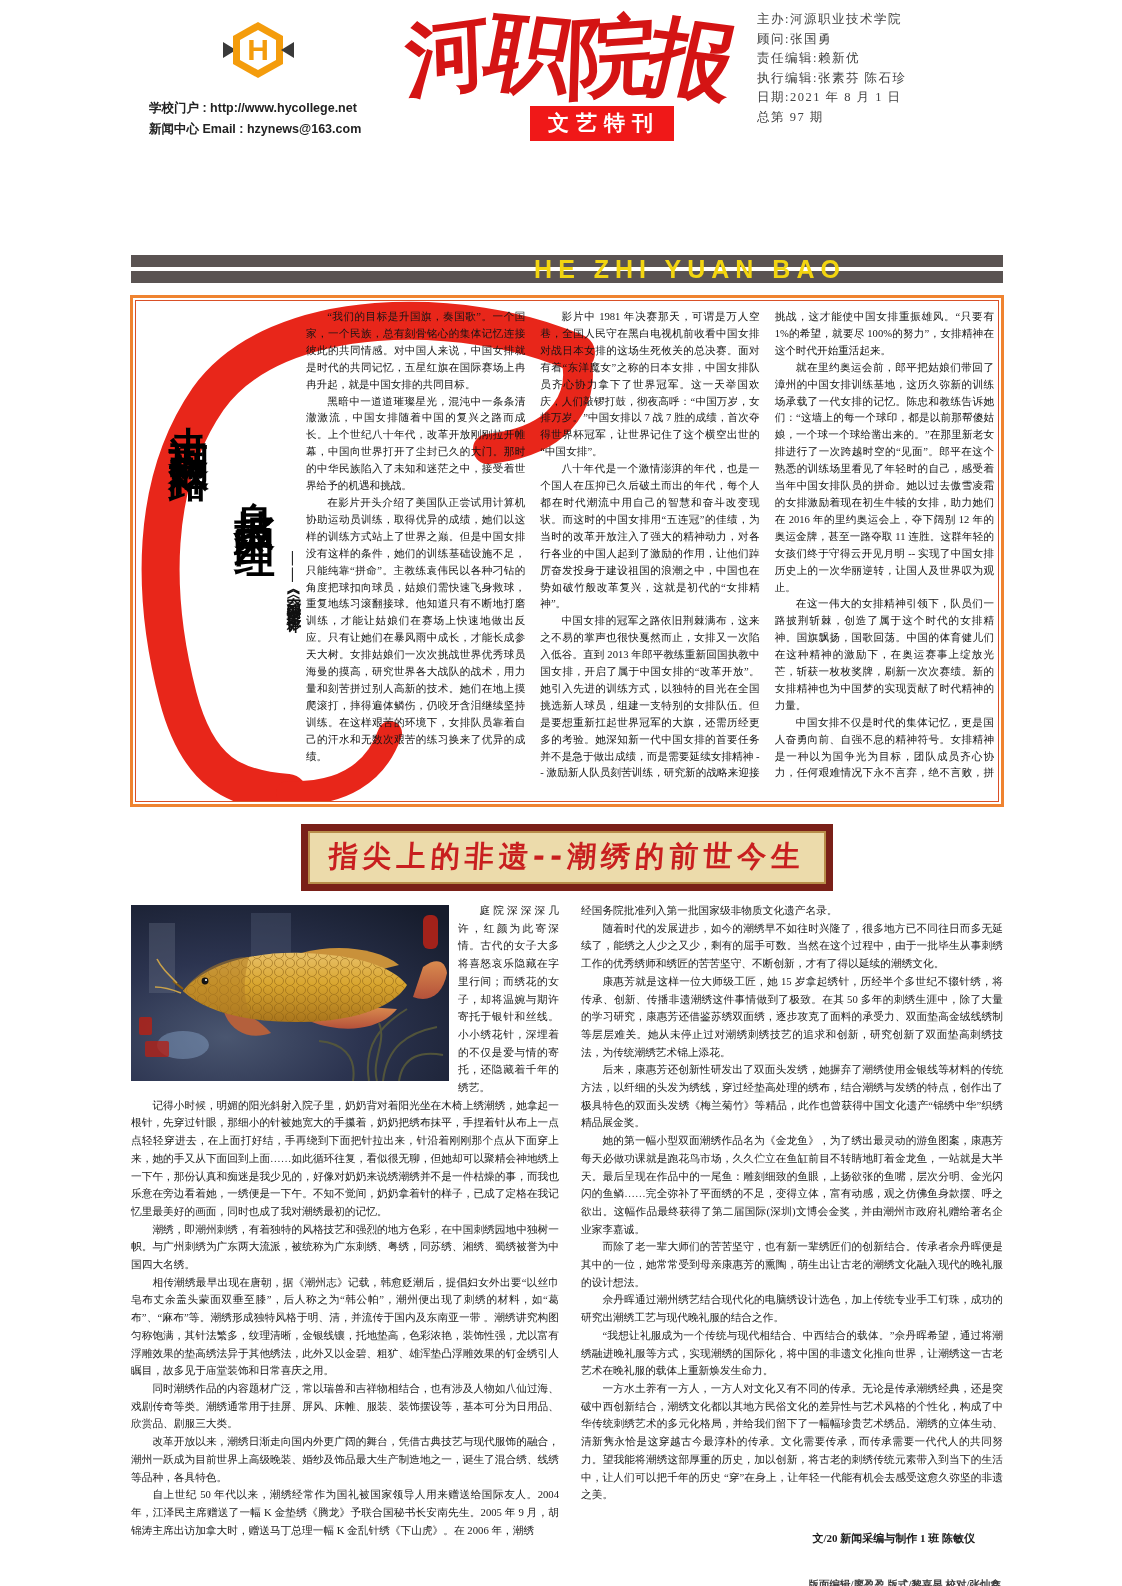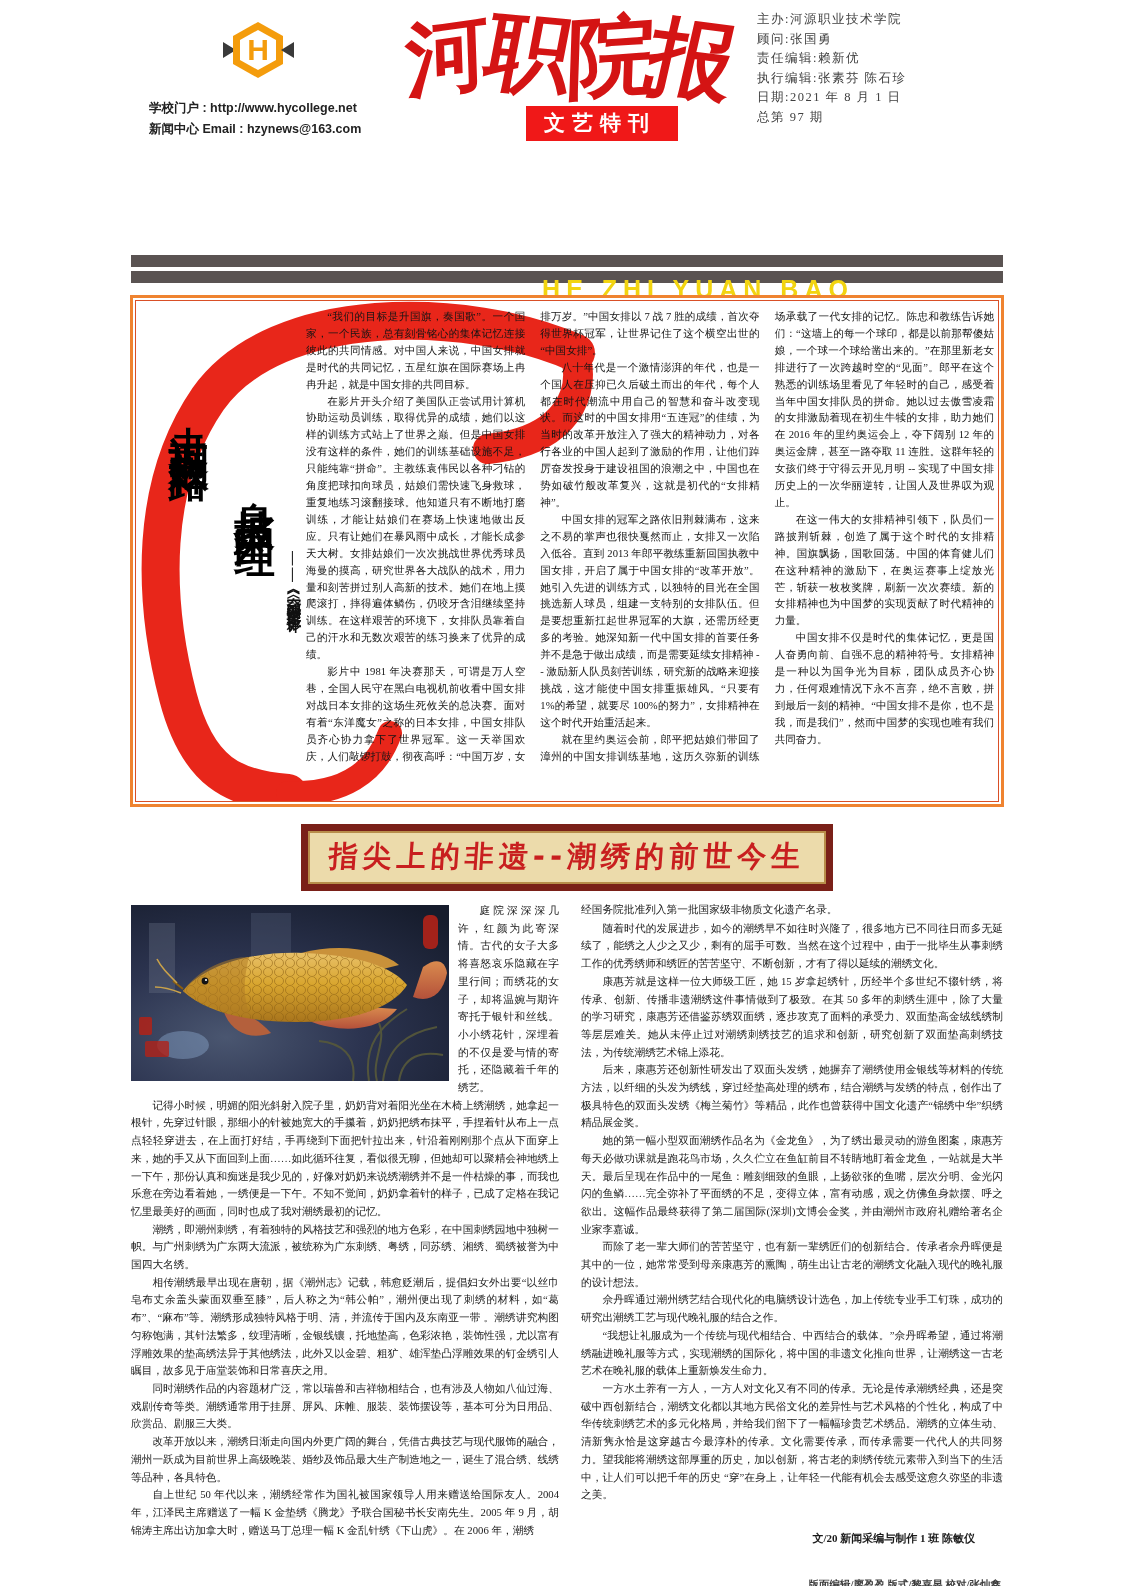--- a/index.html
+++ b/index.html
@@ -22,30 +22,30 @@
   .hdr-urls{margin-top:12px;font-family:"Liberation Sans",sans-serif;font-size:12.5px;line-height:21px;color:#222;font-weight:bold;}
   .masthead{position:absolute;left:262px;top:8px;width:350px;text-align:center;}
   .mast-title{font-size:86px;line-height:96px;font-weight:900;color:#d41414;white-space:nowrap;
               font-family:"DejaVu Serif",serif;letter-spacing:-4px;transform:skewX(-6deg);}
   .mast-title span{display:inline-block;}
   .mast-title span:nth-child(1){transform:rotate(-8deg) scale(.96);}
   .mast-title span:nth-child(2){transform:rotate(5deg) translateY(-4px);}
   .mast-title span:nth-child(3){transform:rotate(-4deg) scale(1.02);}
   .mast-title span:nth-child(4){transform:rotate(7deg) translateY(3px);}
   .special{display:inline-block;margin-top:2px;margin-left:68px;background:#f01818;color:#fff;
-           font-size:21px;font-weight:bold;letter-spacing:7px;padding:3px 22px 4px 18px;}
+           font-size:21px;font-weight:bold;letter-spacing:7px;padding:3px 14px 4px 18px;}
   .hdr-info{position:absolute;right:36px;top:10px;width:210px;font-size:12.5px;line-height:19.5px;
             letter-spacing:1.5px;color:#404040;}
   
   .bars{position:relative;height:34px;margin-top:2px;}
   .bar{position:absolute;left:0;width:100%;height:12px;background:#5a5352;}
   .bar.b1{top:3px;} .bar.b2{top:19px;}
-  .bars-text{position:absolute;left:16px;top:0;width:100%;text-align:center;padding-left:230px;box-sizing:border-box;
+  .bars-text{position:absolute;left:8px;top:0;width:100%;text-align:center;padding-left:230px;box-sizing:border-box;
              font-family:"Liberation Sans",sans-serif;font-weight:bold;font-size:25px;line-height:34px;
-             color:#f2d410;letter-spacing:6px;white-space:nowrap;margin-top:20px;}
+             color:#f2d410;letter-spacing:6px;white-space:nowrap;}
 
   
   .a1-frame{position:relative;margin:14px 4px 0 4px;height:500px;border:1px solid #d94f26;
             outline:3px solid #ef8330;outline-offset:2px;background:#fff;overflow:hidden;}
   .ribbon{position:absolute;left:0;top:0;pointer-events:none;}
   .a1-titles{position:absolute;left:0;top:0;width:170px;height:100%;}
   .vt{writing-mode:vertical-rl;text-orientation:upright;position:absolute;color:#000;
       font-weight:900;font-family:"DejaVu Sans",sans-serif;}
   .vt1{left:26px;top:92px;font-size:41px;letter-spacing:9px;}
   .vt2{left:92px;top:168px;font-size:41px;letter-spacing:9px;}
@@ -58,21 +58,21 @@
 
   
   .a2-banner{width:518px;margin:22px auto 0 auto;background:#ecdbab;border:7px solid #7a2018;
              box-shadow:inset 0 0 0 2px #b88d4a;text-align:center;padding:6px 0 7px 0;}
   .a2-banner-text{font-size:29px;font-weight:900;color:#c81f1f;letter-spacing:5px;
                   font-family:"DejaVu Sans",sans-serif;transform:skewX(-4deg);display:inline-block;}
   .a2{display:flex;gap:22px;margin-top:11px;}
   .a2-left{width:428px;font-size:10.7px;line-height:17.7px;text-align:justify;}
   .a2-right{width:422px;font-size:10.7px;line-height:17.7px;text-align:justify;}
   .fish-fig{float:left;width:318px;height:176px;margin:3px 9px 4px 0;position:relative;background:#202838;}
-  .a2 .lead{text-indent:0;font-family:Liberation Mono, monospace;}
+  .a2 .lead{text-indent:0;}
   .a2-byline{margin-top:26px;text-align:right;padding-right:28px;font-size:11px;font-weight:bold;}
   .credits{margin-top:28px;text-align:right;padding-right:2px;font-size:10.5px;font-weight:bold;color:#3c3c3c;}
 </style>
 </head>
 <body>
 
 <div class="page">
   <div class="content">
 
     <div class="hdr">
@@ -116,20 +116,21 @@
         <path d="M 152 492 C 206 494, 240 472, 254 432" fill="none" stroke="#e8261a" stroke-width="24" stroke-linecap="round"></path>
       </svg>
       <div class="a1-titles">
         <div class="vt vt1">走过荆棘路</div>
         <div class="vt vt2">身披中国红</div>
         <div class="vt-sub">——《夺冠〈中国女排〉》影评</div>
       </div>
       <div class="a1-cols">
         <div>
             <p>“我们的目标是升国旗，奏国歌”。一个国家，一个民族，总有刻骨铭心的集体记忆连接彼此的共同情感。对中国人来说，中国女排就是时代的共同记忆，五星红旗在国际赛场上冉冉升起，就是中国女排的共同目标。</p>
+            <p>黑暗中一道道璀璨星光，混沌中一条条清澈激流，中国女排随着中国的复兴之路而成长。上个世纪八十年代，改革开放刚刚拉开帷幕，中国向世界打开了尘封已久的大门。那时的中华民族陷入了未知和迷茫之中，接受着世界给予的机遇和挑战。</p>
             <p>在影片开头介绍了美国队正尝试用计算机协助运动员训练，取得优异的成绩，她们以这样的训练方式站上了世界之巅。但是中国女排没有这样的条件，她们的训练基础设施不足，只能纯靠“拼命”。主教练袁伟民以各种刁钻的角度把球扣向球员，姑娘们需快速飞身救球，重复地练习滚翻接球。他知道只有不断地打磨训练，才能让姑娘们在赛场上快速地做出反应。只有让她们在暴风雨中成长，才能长成参天大树。女排姑娘们一次次挑战世界优秀球员海曼的摸高，研究世界各大战队的战术，用力量和刻苦拼过别人高新的技术。她们在地上摸爬滚打，摔得遍体鳞伤，仍咬牙含泪继续坚持训练。在这样艰苦的环境下，女排队员靠着自己的汗水和无数次艰苦的练习换来了优异的成绩。</p>
             <p>影片中 1981 年决赛那天，可谓是万人空巷，全国人民守在黑白电视机前收看中国女排对战日本女排的这场生死攸关的总决赛。面对有着“东洋魔女”之称的日本女排，中国女排队员齐心协力拿下了世界冠军。这一天举国欢庆，人们敲锣打鼓，彻夜高呼：“中国万岁，女排万岁。”中国女排以 7 战 7 胜的成绩，首次夺得世界杯冠军，让世界记住了这个横空出世的“中国女排”。</p>
             <p>八十年代是一个激情澎湃的年代，也是一个国人在压抑已久后破土而出的年代，每个人都在时代潮流中用自己的智慧和奋斗改变现状。而这时的中国女排用“五连冠”的佳绩，为当时的改革开放注入了强大的精神动力，对各行各业的中国人起到了激励的作用，让他们踔厉奋发投身于建设祖国的浪潮之中，中国也在势如破竹般改革复兴，这就是初代的“女排精神”。</p>
             <p>中国女排的冠军之路依旧荆棘满布，这来之不易的掌声也很快戛然而止，女排又一次陷入低谷。直到 2013 年郎平教练重新回国执教中国女排，开启了属于中国女排的“改革开放”。她引入先进的训练方式，以独特的目光在全国挑选新人球员，组建一支特别的女排队伍。但是要想重新扛起世界冠军的大旗，还需历经更多的考验。她深知新一代中国女排的首要任务并不是急于做出成绩，而是需要延续女排精神 -- 激励新人队员刻苦训练，研究新的战略来迎接挑战，这才能使中国女排重振雄风。“只要有 1%的希望，就要尽 100%的努力”，女排精神在这个时代开始重活起来。</p>
             <p>就在里约奥运会前，郎平把姑娘们带回了漳州的中国女排训练基地，这历久弥新的训练场承载了一代女排的记忆。陈忠和教练告诉她们：“这墙上的每一个球印，都是以前那帮傻姑娘，一个球一个球给凿出来的。”在那里新老女排进行了一次跨越时空的“见面”。郎平在这个熟悉的训练场里看见了年轻时的自己，感受着当年中国女排队员的拼命。她以过去傲雪凌霜的女排激励着现在初生牛犊的女排，助力她们在 2016 年的里约奥运会上，夺下阔别 12 年的奥运金牌，甚至一路夺取 11 连胜。这群年轻的女孩们终于守得云开见月明 -- 实现了中国女排历史上的一次华丽逆转，让国人及世界叹为观止。</p>
             <p>在这一伟大的女排精神引领下，队员们一路披荆斩棘，创造了属于这个时代的女排精神。国旗飘扬，国歌回荡。中国的体育健儿们在这种精神的激励下，在奥运赛事上绽放光芒，斩获一枚枚奖牌，刷新一次次赛绩。新的女排精神也为中国梦的实现贡献了时代精神的力量。</p>
             <p>中国女排不仅是时代的集体记忆，更是国人奋勇向前、自强不息的精神符号。女排精神是一种以为国争光为目标，团队成员齐心协力，任何艰难情况下永不言弃，绝不言败，拼到最后一刻的精神。“中国女排不是你，也不是我，而是我们”，然而中国梦的实现也唯有我们共同奋力。</p>
           </div>
 
       </div>

